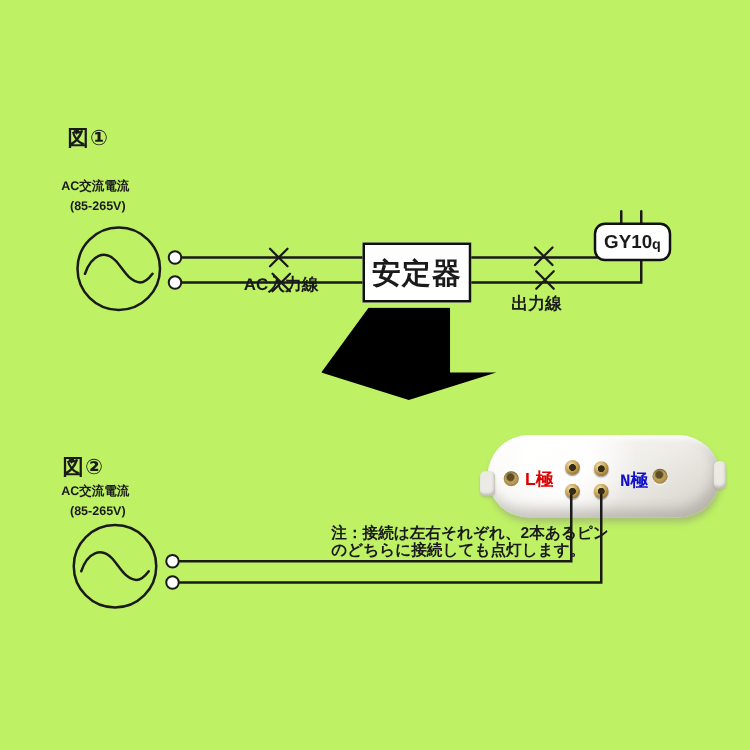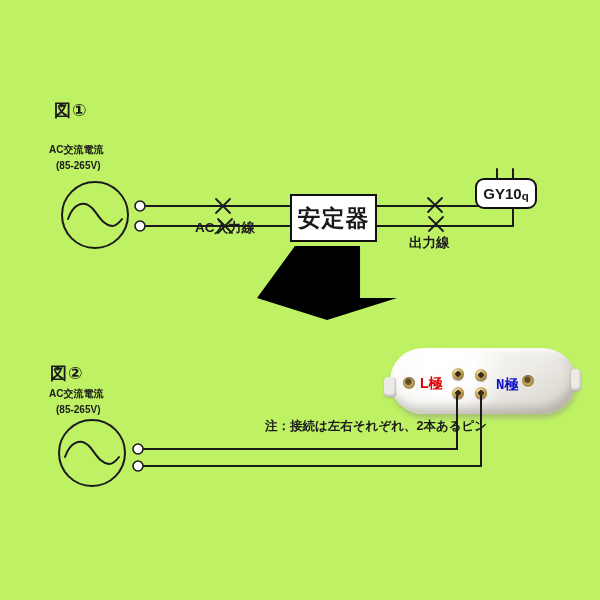--- a/index.html
+++ b/index.html
@@ -81,20 +81,21 @@
     <span>GY10</span>
       <span class="sub">q</span>
   </div>
 
   <div class="down-arrow"></div>
 
   <div class="t fig-label" style="left:50px;top:364px;">図②</div>
   <div class="t" style="left:49px;top:388px;">AC交流電流</div>
   <div class="t" style="left:56px;top:404px;">(85-265V)</div>
   <div class="note" style="top:418px;">注：接続は左右それぞれ、2本あるピン</div>
+  <div class="note" style="top:432px;">のどちらに接続しても点灯します。</div>
 
   <div class="socket">
     <div class="ear left"></div>
     <div class="ear right"></div>
     <div class="screw-hole" style="left:13px;top:29px;"></div>
     <div class="screw-hole" style="left:132px;top:27px;"></div>
     <div class="pin" style="left:62px;top:20px;"></div>
     <div class="pin" style="left:85px;top:21px;"></div>
     <div class="pin" style="left:62px;top:39px;"></div>
     <div class="pin" style="left:85px;top:39px;"></div>

